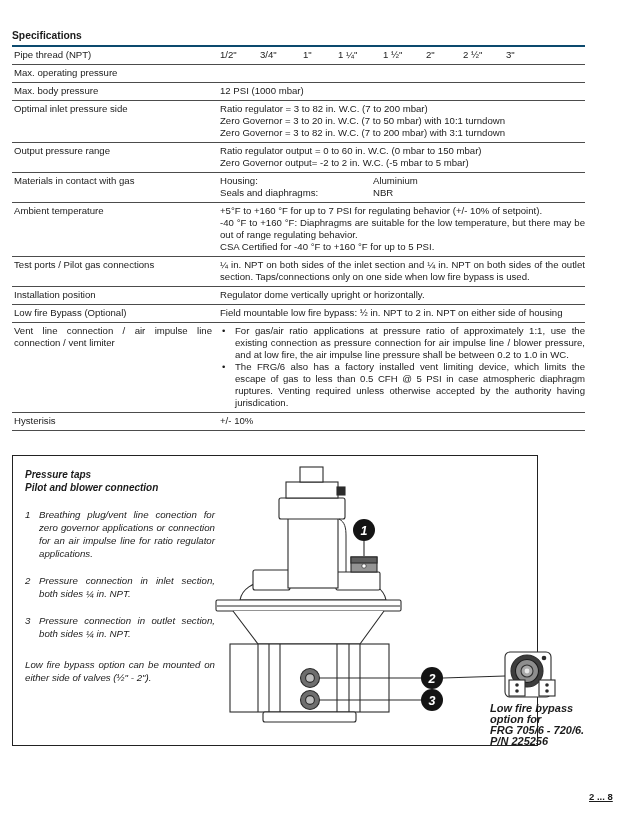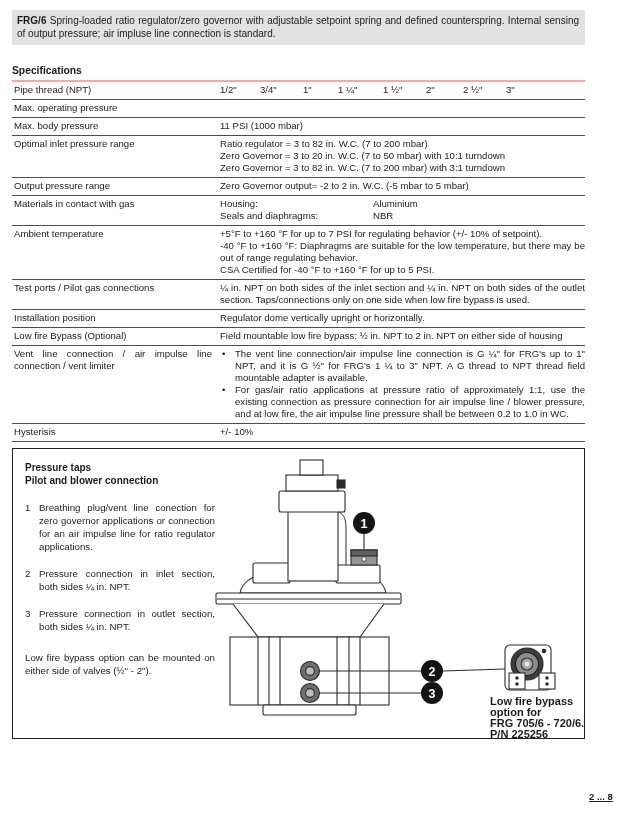--- a/index.html
+++ b/index.html
@@ -20,21 +20,21 @@
     background:#e2e2e2;
     padding:4px 6px 5px 5px;
     font-size:10px;
     line-height:13px;
     text-align:justify;
   }
   .hdr-band b { font-weight:bold; }
 
   
   .spec-title { margin-top:20px; font-weight:bold; font-size:10.3px; }
-  .spec-table { margin-top:4px; border-top:2px solid #fca5a5; }
+  .spec-table { margin-top:4px; border-top:2px solid #0c4a6e; }
   .spec-row {
     display:flex;
     border-bottom:1.2px solid #4c4c4c;
     padding:2px 0 3px 2px;
     line-height:12px;
   }
   .spec-label { width:206px; flex:0 0 auto; padding-right:8px; }
   .spec-label.justify { text-align:justify; }
   .spec-value { flex:1; }
   .spec-value .line { display:block; }
@@ -44,24 +44,25 @@
   .sz4{width:43px}.sz5{width:37px}.sz6{width:43px}.sz7{width:auto}
   .mat-pair { display:flex; }
   .mat-name { width:153px; flex:0 0 auto; }
   .justify { text-align:justify; }
   .bullet { position:relative; padding-left:15px; text-align:justify; }
   .bullet::before { content:"•"; position:absolute; left:2px; top:0; }
 
   
   .pt-panel {
     position:relative;
-    margin-top:6px;
+    margin-top:24px;
     border:1.6px solid #222;
-    width:573px;
+    width:526px;
     height:291px;
+    font-style:italic;
   }
   .pt-text {
     position:absolute; left:12px; top:12px; width:190px;
     font-size:9.7px; line-height:13px;
   }
   .pt-heading { font-weight:bold; font-size:10px; }
   .pt-item { display:flex; margin-top:14px; }
   .pt-item:first-of-type { margin-top:17px; }
   .pt-num { width:14px; flex:0 0 auto; }
   .pt-body { flex:1; text-align:justify; }
@@ -77,24 +78,20 @@
   .page-num {
     position:absolute; left:589px; top:791px;
     font-weight:bold; font-size:9.5px;text-decoration:underline;
   }
 </style>
 </head>
 <body>
 
 <div class="content">
 
-  <div class="hdr-band">
-    <b>FRG/6</b>
-    <span>Spring-loaded ratio regulator/zero governor with adjustable setpoint spring and defined counterspring. Internal sensing of output pressure; air impluse line connection is standard.</span>
-  </div>
 
   <div class="spec-title">Specifications</div>
 
   <div class="spec-table">
 
     <div class="spec-row">
       <div class="spec-label">Pipe thread (NPT)</div>
       <div class="spec-value sizes">
         <span class="sz0">1/2"</span>
         <span class="sz1">3/4"</span>
@@ -106,35 +103,36 @@
         <span class="sz7">3"</span>
       </div>
     </div>
 
     <div class="spec-row">
       <div class="spec-label">Max. operating pressure</div>
     </div>
 
     <div class="spec-row">
       <div class="spec-label">Max. body pressure</div>
-      <div class="spec-value">11 PSI (1000 mbar)</div>
-    </div>
-
-    <div class="spec-row">
-      <div class="spec-label">Optimal inlet pressure range</div>
+      <div class="spec-value">12 PSI (1000 mbar)</div>
+    </div>
+
+    <div class="spec-row">
+      <div class="spec-label">Optimal inlet pressure side</div>
       <div class="spec-value">
         <span class="line">Ratio regulator = 3 to 82 in. W.C. (7 to 200 mbar)</span>
         <span class="line">Zero Governor = 3 to 20 in. W.C. (7 to 50 mbar) with 10:1 turndown</span>
         <span class="line">Zero Governor = 3 to 82 in. W.C. (7 to 200 mbar) with 3:1 turndown</span>
       </div>
     </div>
 
     <div class="spec-row">
       <div class="spec-label">Output pressure range</div>
       <div class="spec-value">
+        <span class="line">Ratio regulator output = 0 to 60 in. W.C. (0 mbar to 150 mbar)</span>
         <span class="line">Zero Governor output= -2 to 2 in. W.C. (-5 mbar to  5 mbar)</span>
       </div>
     </div>
 
     <div class="spec-row">
       <div class="spec-label">Materials in contact with gas</div>
       <div class="spec-value">
         <div class="mat-pair">
           <span class="mat-name">Housing:</span>
           <span>Aluminium</span>
@@ -166,22 +164,22 @@
     </div>
 
     <div class="spec-row">
       <div class="spec-label">Low fire Bypass (Optional)</div>
       <div class="spec-value">Field mountable low fire bypass: ½ in. NPT to 2 in. NPT on either side of housing</div>
     </div>
 
     <div class="spec-row">
       <div class="spec-label justify">Vent line connection / air impulse line connection / vent limiter</div>
       <div class="spec-value">
-        <div class="bullet">The vent line connection/air impulse line connection is G ¼" for FRG's up to 1" NPT, and it is G ½" for FRG's 1 ¼ to 3" NPT. A G thread to NPT thread field mountable adapter is available.</div>
         <div class="bullet">For gas/air ratio applications at pressure ratio of approximately 1:1, use the existing connection as pressure connection for air impulse line / blower pressure, and at low fire, the air impulse line pressure shall be between 0.2 to 1.0 in WC.</div>
+        <div class="bullet">The FRG/6 also has a factory installed vent limiting device, which limits the escape of gas to less than 0.5 CFH @ 5 PSI in case atmospheric diaphragm ruptures. Venting required unless otherwise accepted by the authority having jurisdication.</div>
       </div>
     </div>
 
     <div class="spec-row">
       <div class="spec-label">Hysterisis</div>
       <div class="spec-value">+/- 10%</div>
     </div>
 
   </div>
 

